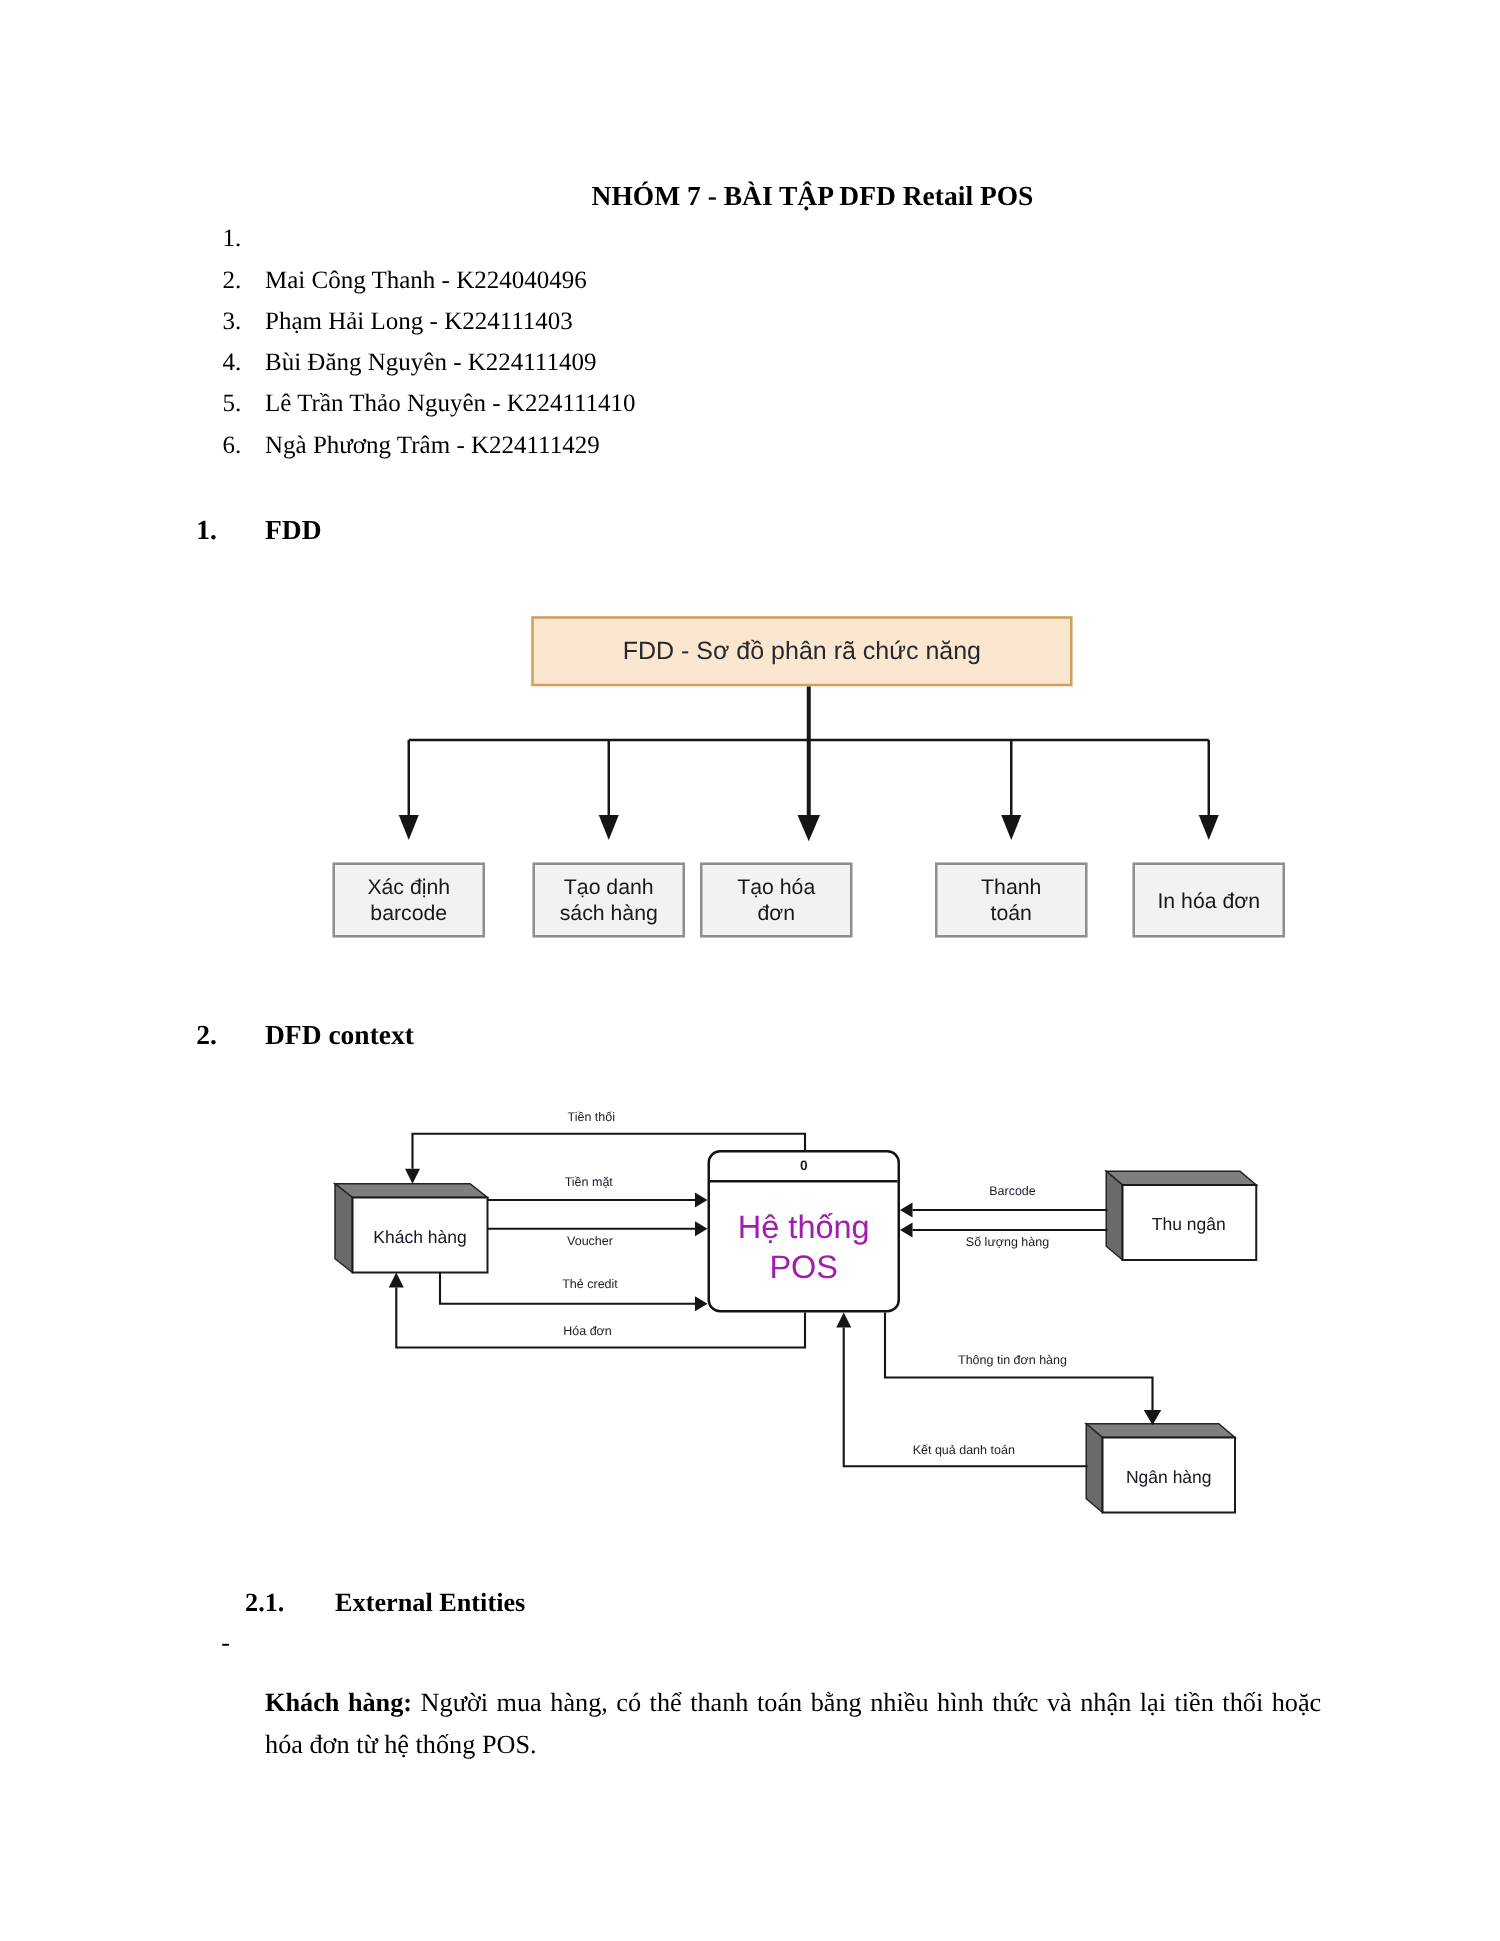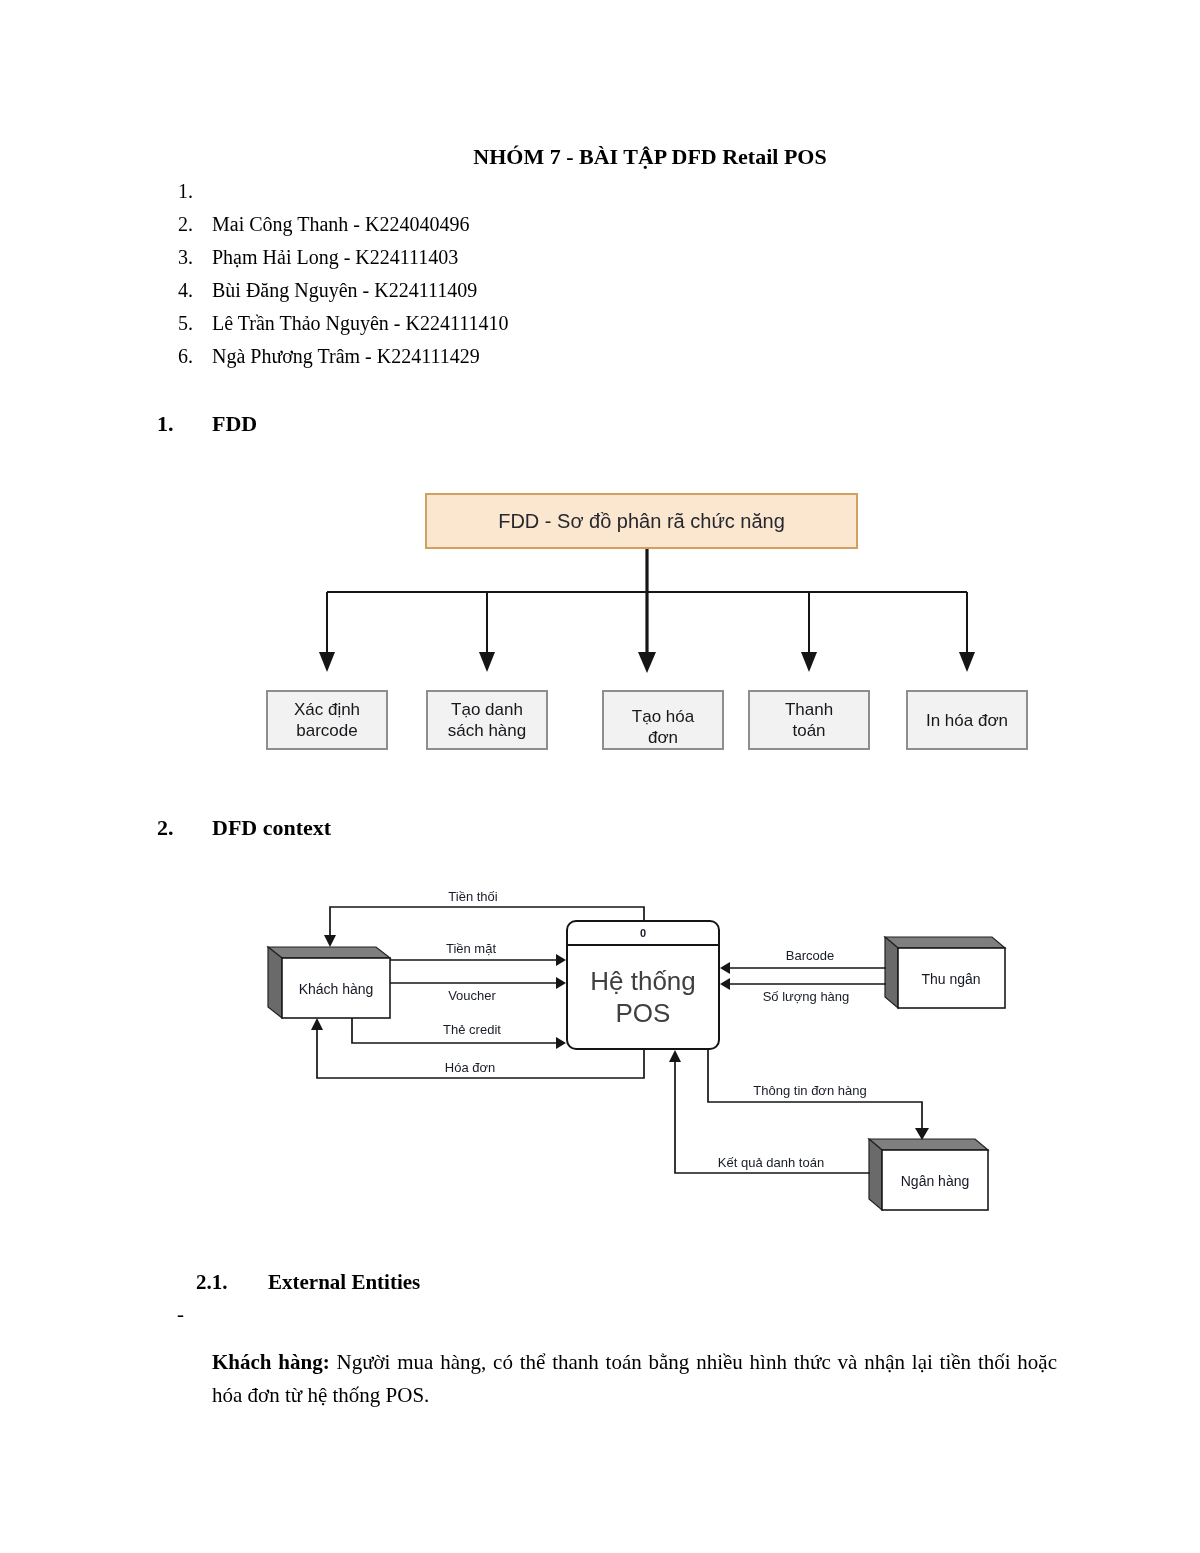--- a/index.html
+++ b/index.html
@@ -38,35 +38,35 @@
   
   .fdd-root{position:absolute;left:425px;top:493px;width:433px;height:56px;box-sizing:border-box;
             background:var(--fdd_root_fill,#fbe7d0);border:2px solid var(--fdd_root_border,#cfa05e);
             display:flex;align-items:center;justify-content:center;
             font-family:"Liberation Sans",sans-serif;font-size:20px;color:#26282e;}
   .fdd-child{position:absolute;top:690px;width:122px;height:60px;box-sizing:border-box;
              background:var(--fdd_child_fill,#f2f2f2);border:2px solid var(--fdd_child_border,#8e8e8e);
              display:flex;flex-direction:column;align-items:center;justify-content:center;
              font-family:"Liberation Sans",sans-serif;font-size:17px;line-height:21px;
              color:#17181c;text-align:center;}
-  .fc1{left:266px;} .fc2{left:426px;} .fc3{left:602px;justify-content:flex-end;} .fc4{left:748px;} .fc5{left:906px;}
+  .fc1{left:266px;} .fc2{left:426px;} .fc3{left:560px;} .fc4{left:748px;} .fc5{left:906px;}
   .fdd-line{display:block;}
 
   
   .pos-box{position:absolute;left:566px;top:920px;width:154px;height:130px;box-sizing:border-box;
            border:2px solid #141414;border-radius:10px;background:#fff;}
   .pos-header{height:22px;border-bottom:2px solid #141414;display:flex;align-items:center;
               justify-content:center;font-family:"Liberation Sans",sans-serif;
               font-size:11px;font-weight:bold;color:#1c1c28;}
   .pos-body{height:102px;display:flex;flex-direction:column;align-items:center;justify-content:center;
-            font-family:"Liberation Sans",sans-serif;font-size:26px;line-height:32px;color:#404040;text-align:center;}
+            font-family:"Liberation Sans",sans-serif;font-size:26px;line-height:32px;color:#a21caf;text-align:center;}
   .entity-label{position:absolute;transform:translate(-50%,-50%);white-space:nowrap;
                 font-family:"Liberation Sans",sans-serif;font-size:14px;color:#141824;}
   .flow-label{position:absolute;transform:translateX(-50%);white-space:nowrap;
-              font-family:"Liberation Sans",sans-serif;font-size:13px;color:#181c26;}
+              font-family:"Liberation Sans",sans-serif;font-size:10px;color:#181c26;}
 </style>
 </head>
 <body>
 
 <div class="page">
 
   <svg class="svg-layer" viewBox="0 0 1200 1553">
 
     <g>
       <path class="conn conn3" d="M647 549 V652"></path>

